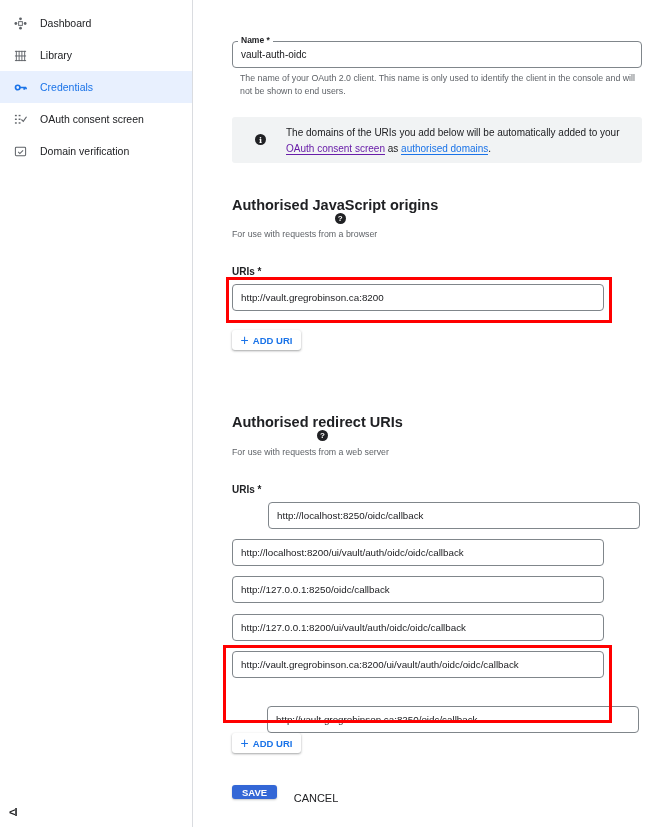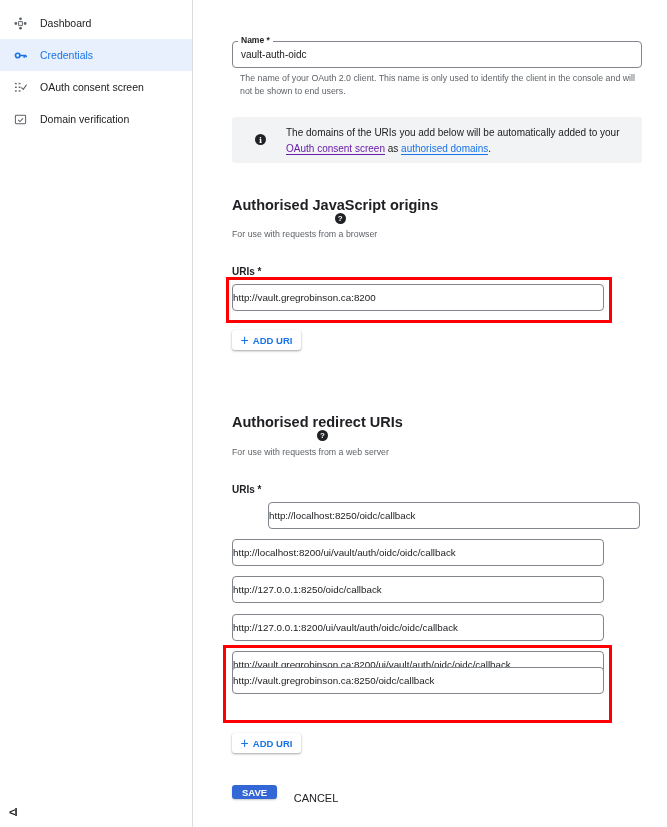--- a/index.html
+++ b/index.html
@@ -35,21 +35,21 @@
   .link-visited { color: #681da8; }
   .link-blue { color: #1a73e8; }
 
   
   .section-title { position: absolute; left: 0; font-size: 14.5px; font-weight: bold; color: #202124; display: flex; align-items: center; flex-direction: column; }
   .help-icon { margin-left: 10px; width: 11px; height: 11px; border-radius: 50%; background: #202124; color: #fff; font-size: 8px; font-weight: bold; display: inline-flex; align-items: center; justify-content: center; cursor: pointer; }
   .section-sub { position: absolute; left: 0; font-size: 8.8px; color: #5f6368; }
   .uris-label { position: absolute; left: 0; font-size: 10px; font-weight: bold; color: #202124; }
 
   
-  .uri-input { position: absolute; left: 0; width: 372px; height: 27px; border: 1px solid #80868b; border-radius: 4px; background: #fff; font-family: "Liberation Sans", sans-serif; font-size: 9.8px; color: #202124; outline: none; }
+  .uri-input { position: absolute; left: 0; width: 372px; height: 27px; border: 1px solid #80868b; border-radius: 4px; background: #fff; font-family: "Liberation Sans", sans-serif; font-size: 9.8px; color: #202124; padding-left: 8px; outline: none; }
 
   
   .add-uri { position: absolute; left: 0; width: 69px; height: 20px; background: #fff; border-radius: 3px; box-shadow: 0 1px 2px rgba(60,64,67,.35), 0 1px 3px rgba(60,64,67,.15); display: flex; align-items: center; justify-content: center; cursor: pointer; color: #1a73e8; font-size: 9.5px; font-weight: bold; }
   .add-uri .plus { font-size: 14px; font-weight: normal; margin-right: 4px; line-height: 1; margin-top: -1px; }
 
   
   .highlight { position: absolute; border: 3px solid #ff0000; pointer-events: none; }
 
   
   .save-btn { position: absolute; left: 0; top: 785px; width: 45px; height: 14px; background: #3367d6; color: #fff; border-radius: 3px; font-size: 9.5px; font-weight: bold; display: flex; align-items: center; justify-content: center; cursor: pointer; box-shadow: 0 1px 2px rgba(60,64,67,.3); }
@@ -66,20 +66,36 @@
             <g fill="currentColor">
               <circle cx="7" cy="2" r="1.5"></circle>
               <circle cx="7" cy="12" r="1.5"></circle>
               <circle cx="2" cy="7" r="1.5"></circle>
               <circle cx="12" cy="7" r="1.5"></circle>
               <rect x="5" y="5" width="4" height="4" fill="none" stroke="currentColor" stroke-width="1"></rect>
             </g>
           </svg>
       </span>
       <span class="nav-label">Dashboard</span>
+    </li>
+    <li class="nav-item">
+      <span class="nav-icon">
+        <svg viewBox="0 0 14 14">
+            <g fill="currentColor">
+              <rect x="1" y="2" width="12" height="1"></rect>
+              <rect x="1" y="7" width="12" height="1"></rect>
+              <rect x="1" y="12" width="12" height="1"></rect>
+              <rect x="2" y="2" width="1" height="11"></rect>
+              <rect x="5" y="2" width="1" height="11"></rect>
+              <rect x="8" y="2" width="1" height="11"></rect>
+              <rect x="11" y="2" width="1" height="11"></rect>
+            </g>
+          </svg>
+      </span>
+      <span class="nav-label">Library</span>
     </li>
     <li class="nav-item active">
       <span class="nav-icon">
         <svg viewBox="0 0 14 14">
             <g fill="none" stroke="currentColor" stroke-width="1.8">
               <circle cx="4" cy="7" r="2.4"></circle>
               <path d="M6.4 7H13M11 7v2.5M13 7v2"></path>
             </g>
           </svg>
       </span>
@@ -147,21 +163,21 @@
     <span class="help-icon">?</span>
   </h2>
   <div class="section-sub" style="top:447px;">For use with requests from a web server</div>
   <div class="uris-label" style="top:484px;">URIs *</div>
 
   <input class="uri-input" style="top: 502px; margin-left: 36px;" type="text" value="http://localhost:8250/oidc/callback">
   <input class="uri-input" style="top: 539px;" type="text" value="http://localhost:8200/ui/vault/auth/oidc/oidc/callback">
   <input class="uri-input" style="top: 576px;" type="text" value="http://127.0.0.1:8250/oidc/callback">
   <input class="uri-input" style="top: 614px;" type="text" value="http://127.0.0.1:8200/ui/vault/auth/oidc/oidc/callback">
   <input class="uri-input" style="top: 651px;" type="text" value="http://vault.gregrobinson.ca:8200/ui/vault/auth/oidc/oidc/callback">
-  <input class="uri-input" style="top: 667px;" type="text" value="http://vault.gregrobinson.ca:8250/oidc/callback">
+  <input class="uri-input" style="top: 706px; margin-left: 35px;" type="text" value="http://vault.gregrobinson.ca:8250/oidc/callback">
   <div class="highlight" style="left:-9px; top:645px; width:389px; height:78px;"></div>
 
   <div class="add-uri" style="top:733px;">
     <span class="plus">+</span>
     <span>ADD URI</span>
   </div>
 
   <div class="save-btn">SAVE</div>
   <div class="cancel-btn">CANCEL</div>
 </main>

